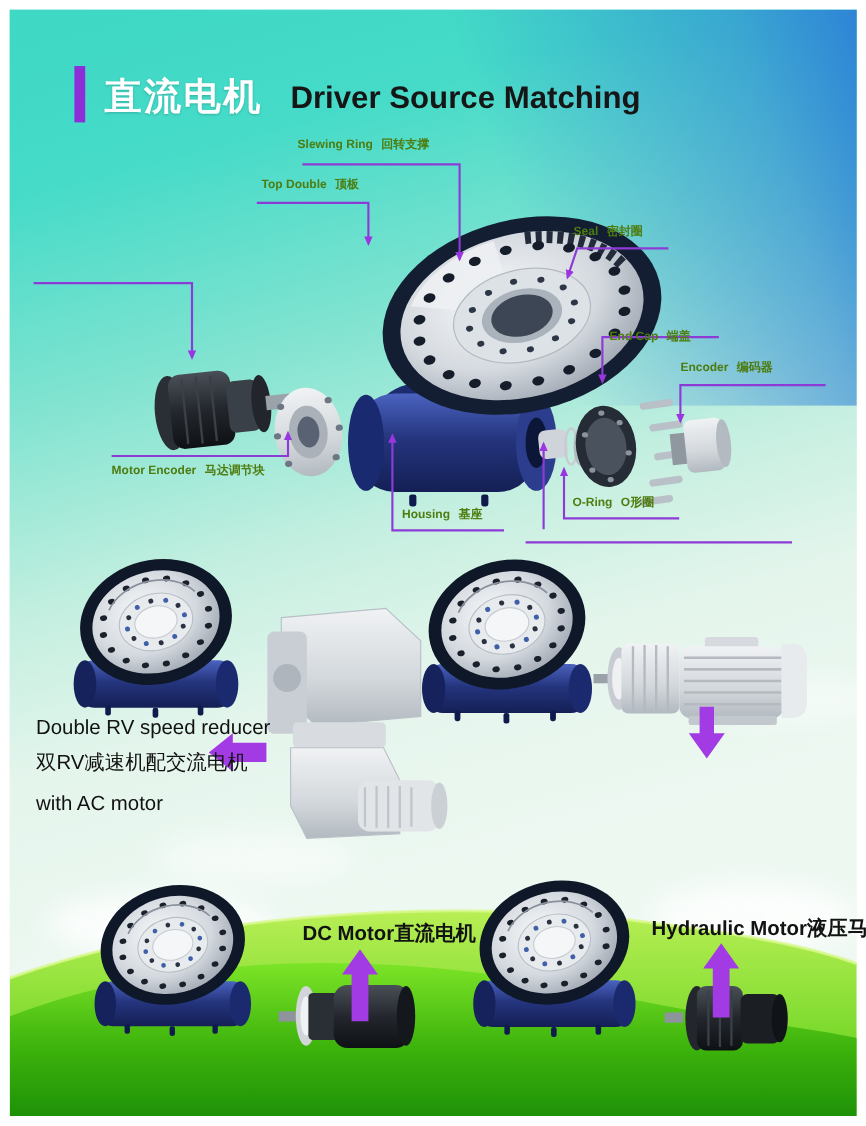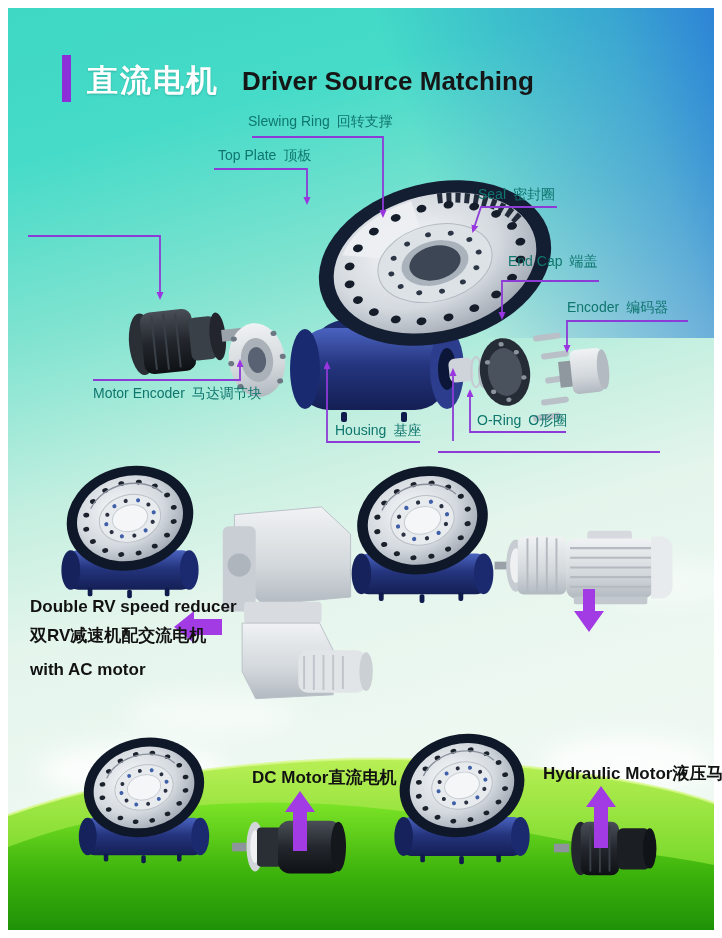--- a/index.html
+++ b/index.html
@@ -6,24 +6,24 @@
   .page{position:relative;width:722px;height:938px;background:#ffffff;overflow:hidden;
         font-family:"Liberation Sans","DejaVu Sans",sans-serif;}
   .canvas{position:absolute;left:8px;top:8px;width:706px;height:922px;overflow:hidden;
         background:linear-gradient(165deg,#3ed8c4 0%,#45dbc8 14%,#7fe3d0 30%,#c4efe0 46%,#e4f5ec 58%,#edf8f1 75%,#f1faf4 100%);}
   .skyblue{position:absolute;top:0;right:0;width:78%;height:330px;pointer-events:none;
         background:linear-gradient(252deg,#2e84d6 0%,rgba(46,132,214,.6) 16%,rgba(46,132,214,0) 52%);}
   .cloud{position:absolute;background:#ffffff;border-radius:50%;filter:blur(11px);}
   .titlebar{position:absolute;left:62px;top:55px;width:9px;height:47px;background:#8c2fd9;}
   .title-cn{position:absolute;left:87px;top:60px;font-size:31px;font-weight:bold;color:#ffffff;letter-spacing:2px;text-shadow:0 1px 2px rgba(0,60,60,.25);}
   .title-en{position:absolute;left:219px;top:66px;font-size:26px;font-weight:600;color:#161616;margin-left:23px;}
-  .lbl{position:absolute;white-space:nowrap;font-size:14px;font-weight:normal;color:#0f766e;}
+  .lbl{position:absolute;white-space:nowrap;font-size:10px;font-weight:bold;color:#4d7c0f;}
   .lbl .cn{margin-left:7px;}
   .opt{position:absolute;white-space:nowrap;font-size:17px;font-weight:bold;color:#121212;}
-  .rvline{position:absolute;left:30px;white-space:nowrap;font-size:17px;font-weight:bold;color:#121212;}
+  .rvline{position:absolute;left:30px;white-space:nowrap;font-size:17px;font-weight:normal;color:#121212;}
   svg.part{position:absolute;}
   .overlay{position:absolute;left:0;top:0;width:722px;height:938px;pointer-events:none;}
   .defsvg{position:absolute;width:0;height:0;}
 </style>
 </head>
 <body>
 
 <div class="page">
 
   <svg class="defsvg" aria-hidden="true">
@@ -322,26 +322,26 @@
       <path d="M583,589 L595,589 L595,611 L604,611 L589,632 L574,611 L583,611 Z"></path>
       <path d="M293,851 L293,812 L285,812 L300,791 L315,812 L307,812 L307,851 Z"></path>
       <path d="M594,848 L594,807 L586,807 L601,786 L616,807 L608,807 L608,848 Z"></path>
     </g>
   </svg>
 
   <div class="lbl" style="left:248px;top:113px">
     <span>Slewing Ring</span><span class="cn">回转支撑</span>
   </div>
   <div class="lbl" style="left:218px;top:147px">
-    <span>Top Plate</span><span class="cn">顶板</span>
+    <span>Top Double</span><span class="cn">顶板</span>
   </div>
   <div class="lbl" style="left:478px;top:186px">
     <span>Seal</span><span class="cn">密封圈</span>
   </div>
-  <div class="lbl" style="left:508px;top:253px">
+  <div class="lbl" style="left:508px;top:273px">
     <span>End Cap</span><span class="cn">端盖</span>
   </div>
   <div class="lbl" style="left:567px;top:299px">
     <span>Encoder</span><span class="cn">编码器</span>
   </div>
   <div class="lbl" style="left:93px;top:385px">
     <span>Motor Encoder</span><span class="cn">马达调节块</span>
   </div>
   <div class="lbl" style="left:335px;top:422px">
     <span>Housing</span><span class="cn">基座</span>

